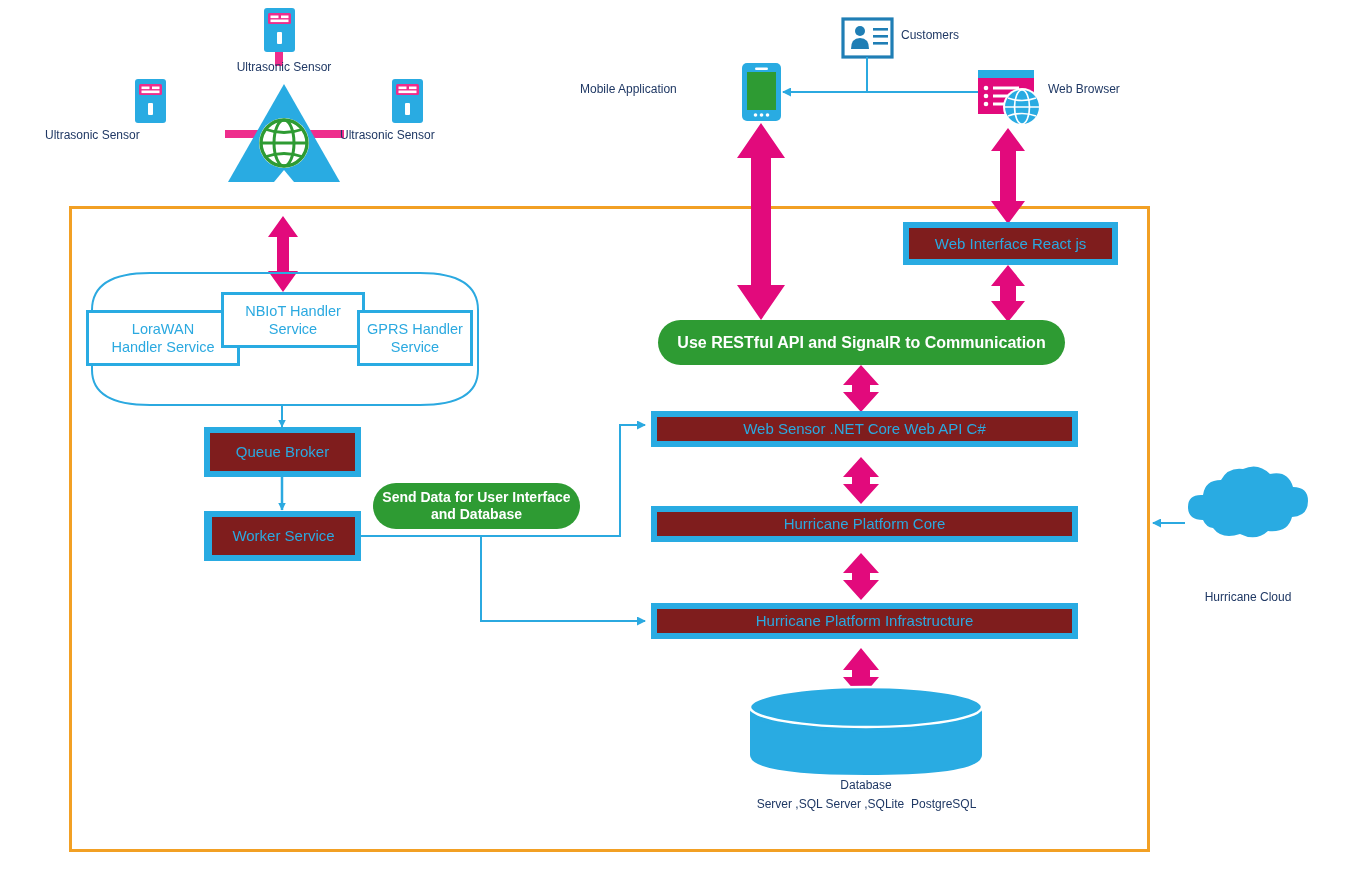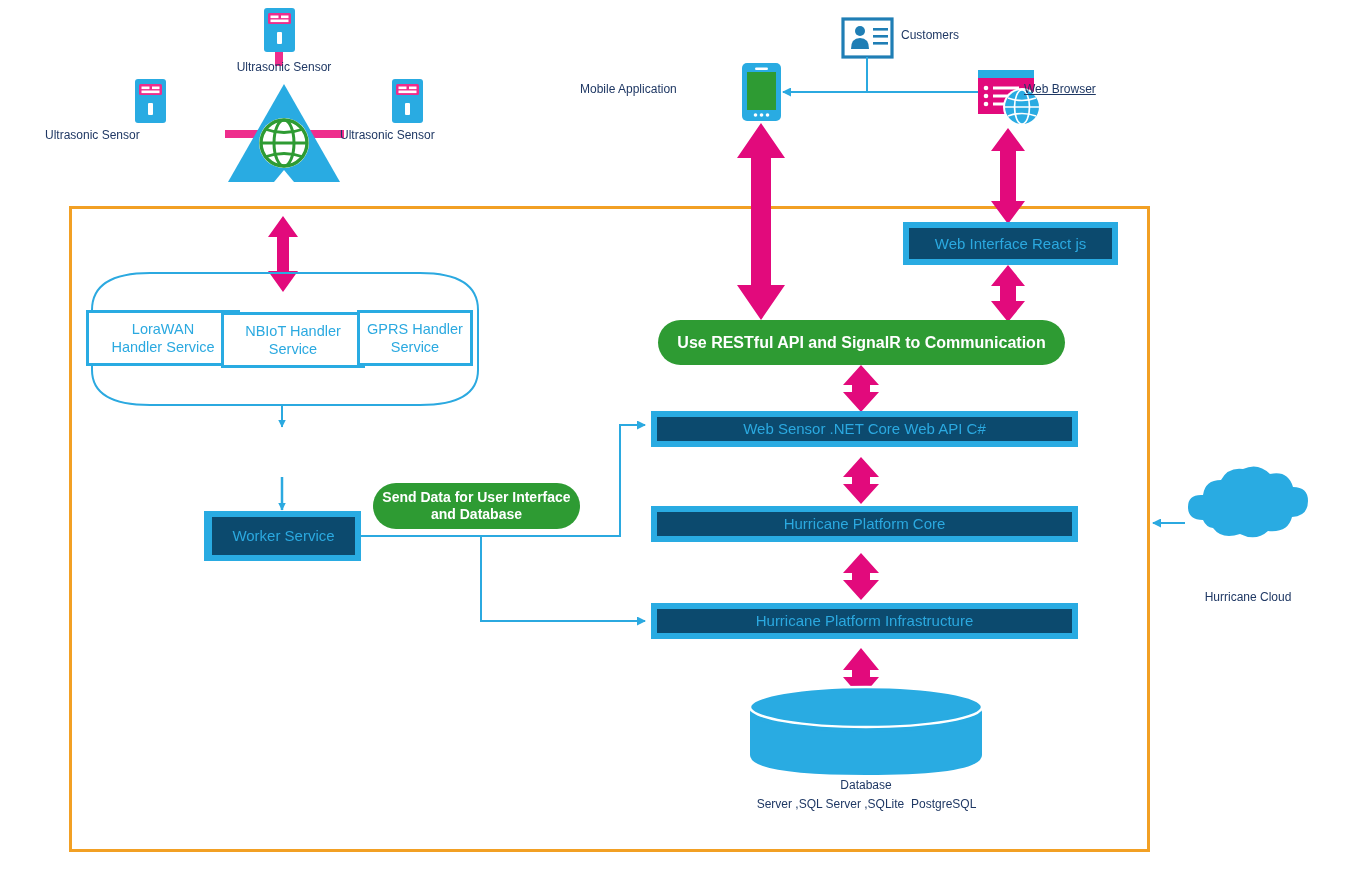--- a/index.html
+++ b/index.html
@@ -31,21 +31,21 @@
     box-sizing: border-box;
   }
   
   .bluebox {
     background: #29ABE2;
     padding: 6px;
     display: flex;
     align-items: stretch;
   }
   .bluebox > .inner {
-    background: #0c4a6e;
+    background: #7f1d1d;
     flex: 1 1 auto;
     display: flex;
     align-items: center;
     justify-content: center;
     text-align: center;
     color: #2BA9E0;
     font-size: 15px;
     line-height: 1.2;
     padding: 2px 4px;
     box-sizing: border-box;
@@ -253,35 +253,38 @@
     </g>
     <line x1="1185" y1="523" x2="1153" y2="523" stroke="#2BA9E0" stroke-width="2" marker-end="url(#arrowBlue)"></line>
   </svg>
 
   <div class="label center" style="left:204px; top:60px; width:160px;">Ultrasonic Sensor</div>
   <div class="label right" style="left:45px; top:128px; width:170px;">Ultrasonic Sensor</div>
   <div class="label" style="left:340px; top:128px; width:180px;">Ultrasonic Sensor</div>
 
   <div class="label" style="left:901px; top:28px;">Customers</div>
   <div class="label right" style="left:580px; top:82px; width:150px;">Mobile Application</div>
-  <div class="label" style="left:1024px; top:82px;text-decoration:underline;">Web Browser</div>
+  <div class="label" style="left:1048px; top:82px;">Web Browser</div>
 
   <div class="node outlinebox" style="left:86px; top:310px; width:154px; height:56px;">
     <span style="white-space:pre-line;">LoraWAN
 Handler Service</span>
   </div>
-  <div class="node outlinebox" style="left:221px; top:312px; width:144px; height:56px;">
+  <div class="node outlinebox" style="left:221px; top:292px; width:144px; height:56px;">
     <span style="white-space:pre-line;">NBIoT Handler
 Service</span>
   </div>
   <div class="node outlinebox" style="left:357px; top:310px; width:116px; height:56px;">
     <span style="white-space:pre-line;">GPRS Handler
 Service</span>
   </div>
 
+  <div class="node bluebox" style="left:204px; top:427px; width:157px; height:50px;">
+    <div class="inner">Queue Broker</div>
+  </div>
   <div class="node bluebox" style="left:204px; top:511px; width:157px; height:50px;padding-left:8px;">
     <div class="inner">Worker Service</div>
   </div>
 
   <div class="node greenpill" style="left:373px; top:483px; width:207px; height:46px; font-size:14px;">
     <span style="white-space:pre-line;">Send Data for User Interface
 and Database</span>
   </div>
 
   <div class="node bluebox" style="left:903px; top:222px; width:215px; height:43px;">

